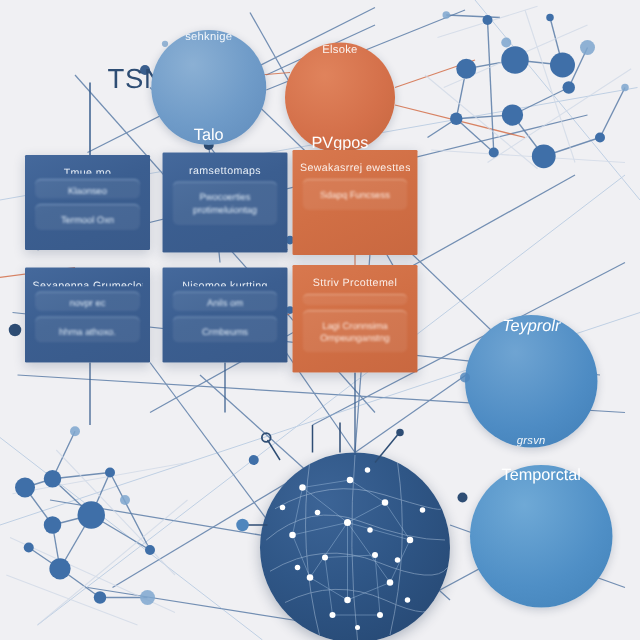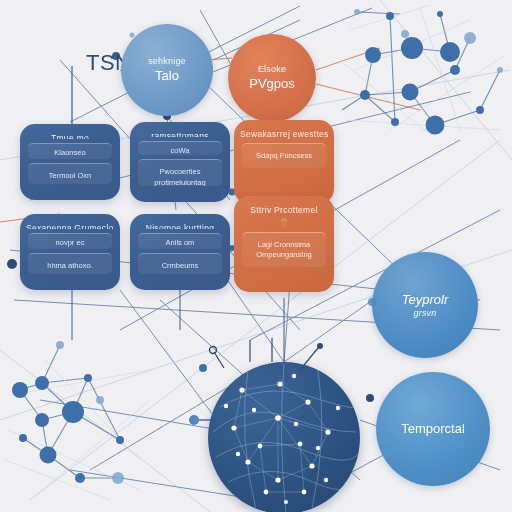--- a/index.html
+++ b/index.html
@@ -12,21 +12,21 @@
     position:relative;
   }
   #stage{position:absolute;inset:0;width:512px;height:512px;overflow:hidden;}
 
   
   .netsvg{position:absolute;inset:0;width:512px;height:512px;pointer-events:none;}
 
   
   .circle-node{
     position:absolute;border-radius:50%;
-    display:flex;flex-direction:column;align-items:center;justify-content:center;
+    display:flex;flex-direction:column;align-items:center;justify-content:space-between;
     color:#ffffff;text-align:center;line-height:1.25;
     box-shadow:0 2px 7px rgba(40,60,90,.22);
     filter:blur(.25px);
   }
   .circle-node .cn-l1{font-size:9px;letter-spacing:.2px;opacity:.92;filter:blur(.55px);}
   .circle-node .cn-l2{font-size:13px;filter:blur(.35px);margin-top:1px;}
   .circle-node .cn-solo{font-size:13px;filter:blur(.3px);}
 
   #node-topology{
     left:121px;top:24px;width:92px;height:92px;
@@ -50,21 +50,21 @@
   #globe{
     position:absolute;left:208px;top:362px;width:152px;height:152px;border-radius:50%;
     background:radial-gradient(circle at 34% 26%, #3c6496 0%, #2f5686 45%, #24456f 100%);
     box-shadow:0 3px 10px rgba(25,45,75,.3);
     overflow:hidden;
   }
   #globe svg{position:absolute;inset:0;}
 
   
   .card{
-    position:absolute;border-radius:15px;
+    position:absolute;border-radius:1px;
     box-shadow:0 3px 9px rgba(45,65,95,.22);
     overflow:hidden;
     display:flex;flex-direction:column;
     padding:7px 6px 12px;
     box-sizing:border-box;
   }
   .card.blue{
     background:linear-gradient(155deg,#45699c 0%,#3b5e90 45%,#395a8a 100%);
   }
   .card.orange{
@@ -86,21 +86,21 @@
   }
   .card.orange .sub-chip{color:#fce9df;border-top-color:rgba(255,232,215,.42);}
   .sub-chip.tall{padding:7px 3px;}
   .sub-chip.two{white-space:normal;}
 
   #card-0{left:20px;top:124px;width:100px;height:76px;}
   #card-1{left:130px;top:122px;width:100px;height:80px;}
   #card-2{left:234px;top:120px;width:100px;height:84px;}
   #card-3{left:20px;top:214px;width:100px;height:76px;}
   #card-4{left:130px;top:214px;width:100px;height:76px;}
-  #card-5{left:234px;top:196px;width:100px;height:96px;align-items:center;}
+  #card-5{left:234px;top:212px;width:100px;height:86px;}
 
   
   #label-tsnv{
     position:absolute;left:42px;top:50px;
     color:#2e4d74;font-size:22px;letter-spacing:.5px;
     font-family:"Liberation Sans", sans-serif;
     margin-left:44px;
   }
 </style>
 </head>
@@ -277,21 +277,20 @@
   </div>
 
   <div class="card blue" id="card-0">
     <div class="card-title">Tmue mo</div>
     <div class="sub-chip">Klaonseo</div>
     <div class="sub-chip tall">Termool Oxn</div>
   </div>
 
   <div class="card blue" id="card-1">
     <div class="card-title">ramsettomaps</div>
-    <div class="sub-chip">coWa</div>
     <div class="sub-chip tall two">Pwocoerties protimeluiontag</div>
   </div>
 
   <div class="card orange" id="card-2">
     <div class="card-title">Sewakasrrej ewesttes</div>
     <div class="sub-chip tall">Sdapq Funcsess</div>
   </div>
 
   <div class="card blue" id="card-3">
     <div class="card-title">Sexapenna Grumeclotes</div>

